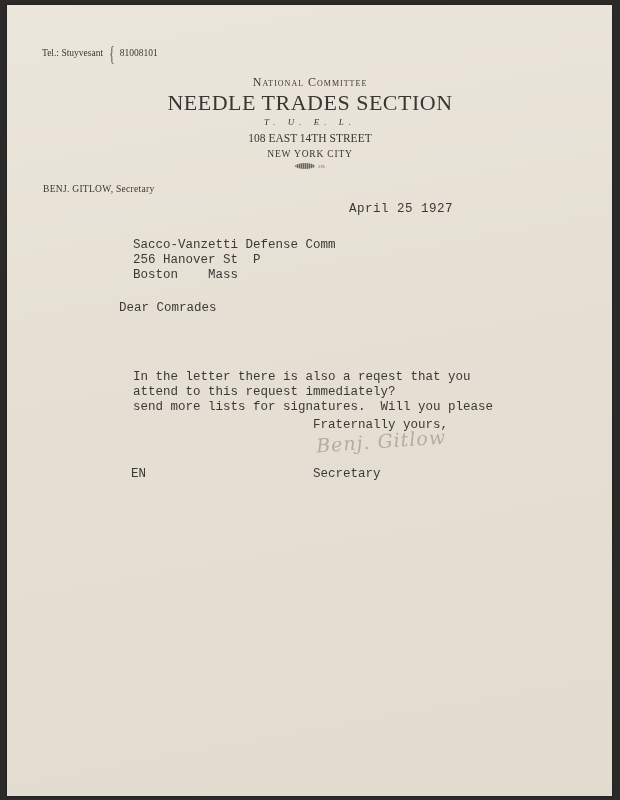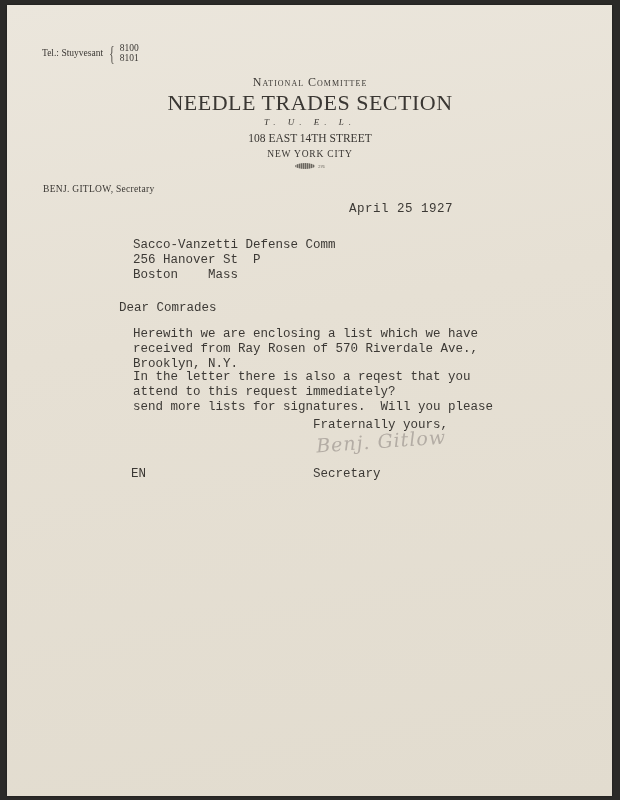--- a/index.html
+++ b/index.html
@@ -17,21 +17,21 @@
       box-shadow: 0 0 2px rgba(0,0,0,0.4);
     }
     .serif { font-family: "Liberation Serif", "DejaVu Serif", serif; color: #3a3733; }
     .mono { font-family: "Liberation Mono", "DejaVu Sans Mono", monospace; color: #3c3935; }
 
     .tel {
       position: absolute; left: 35px; top: 38px;
       font-size: 9.5px; display: flex; align-items: center;
     }
     .tel .brace { font-size: 20px; margin: 0 3px 0 4px; line-height: 1; transform: scaleX(0.6); color: #5a5650; }
-    .tel .nums { display: flex; flex-direction: column; line-height: 10px; }
+    .tel .nums { display: flex; flex-direction: row; line-height: 10px; }
 
     .letterhead {
       position: absolute; left: 0; width: 620px; top: 70px;
       text-align: center;
     }
     .lh-committee { font-size: 12px; font-variant: small-caps; letter-spacing: 1px; margin-top: 0; }
     .lh-section { font-size: 22px; letter-spacing: 0.5px; line-height: 22px; margin-top: 2px; }
     .lh-tuel { font-size: 9px; font-style: italic; letter-spacing: 5px; margin-top: 3px; }
     .lh-address { font-size: 11.5px; margin-top: 5px; }
     .lh-city { font-size: 9.5px; letter-spacing: 0.8px; margin-top: 5px; }
@@ -98,25 +98,20 @@
   <div class="date mono" style="left:342px;top:197px;">April 25 1927</div>
 
   <div class="recipient mono" style="left:126px;top:233px;">
     <div>Sacco-Vanzetti Defense Comm</div>
     <div>256 Hanover St  P</div>
     <div>Boston    Mass</div>
   </div>
 
   <div class="salutation mono" style="left:112px;top:296px;">Dear Comrades</div>
 
-  <div class="para p1 mono" style="left:126px;top:322px;">
-    <div>Herewith we are enclosing a list which we have</div>
-    <div>received from Ray Rosen of 570 Riverdale Ave.,</div>
-    <div>Brooklyn, N.Y.</div>
-  </div>
 
   <div class="para p2 mono" style="left:126px;top:365px;">
     <div>In the letter there is also a reqest that you</div>
     <div>attend to this request immediately?</div>
     <div>send more lists for signatures.  Will you please</div>
   </div>
 
   <div class="closing mono" style="left:306px;top:413px;">Fraternally yours,</div>
 
   <div class="signature" style="left:309px;top:425px;">Benj. Gitlow</div>

